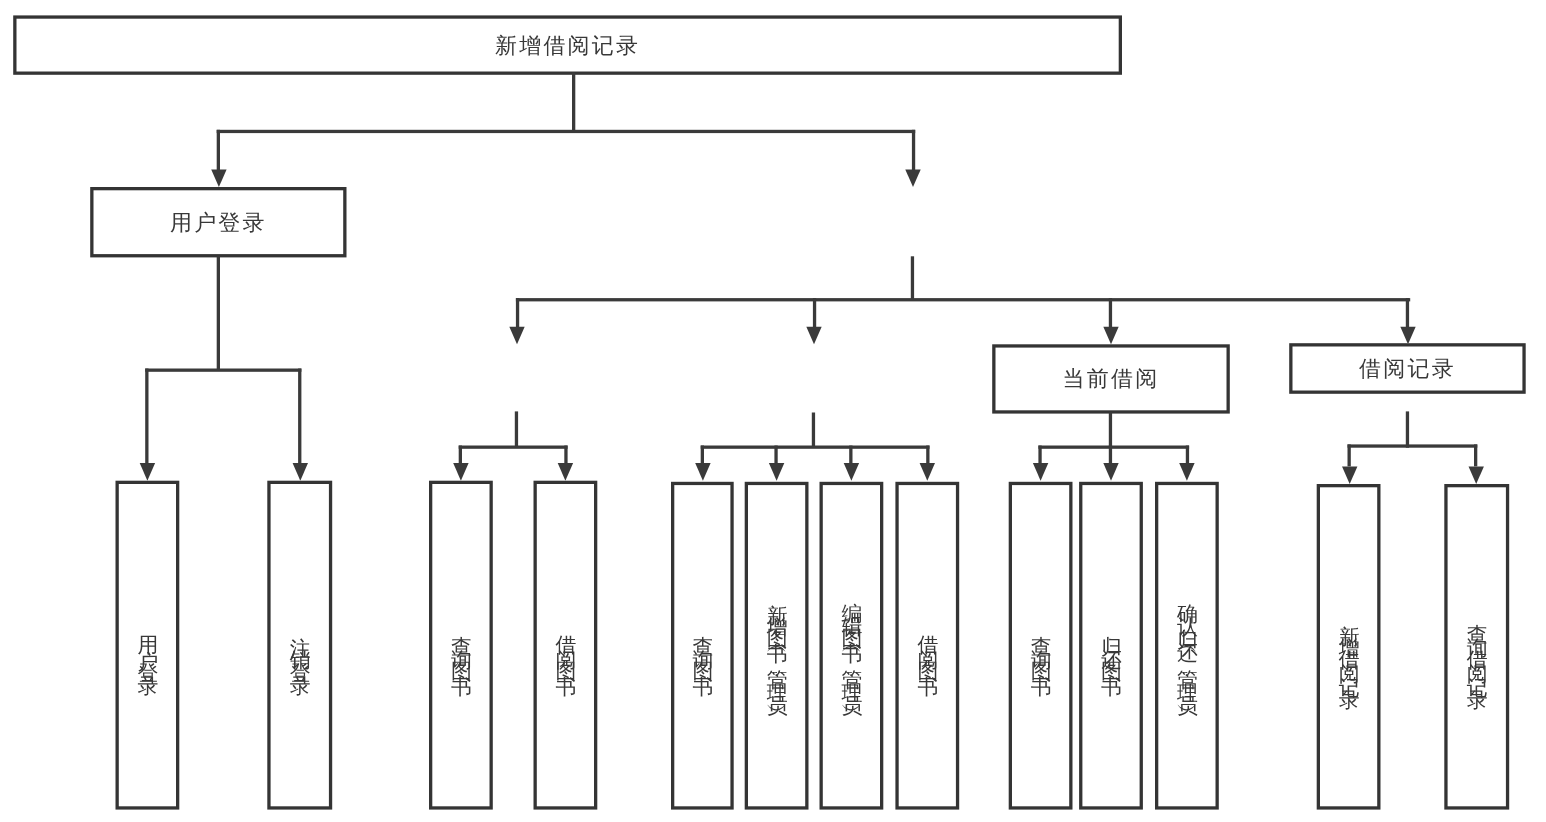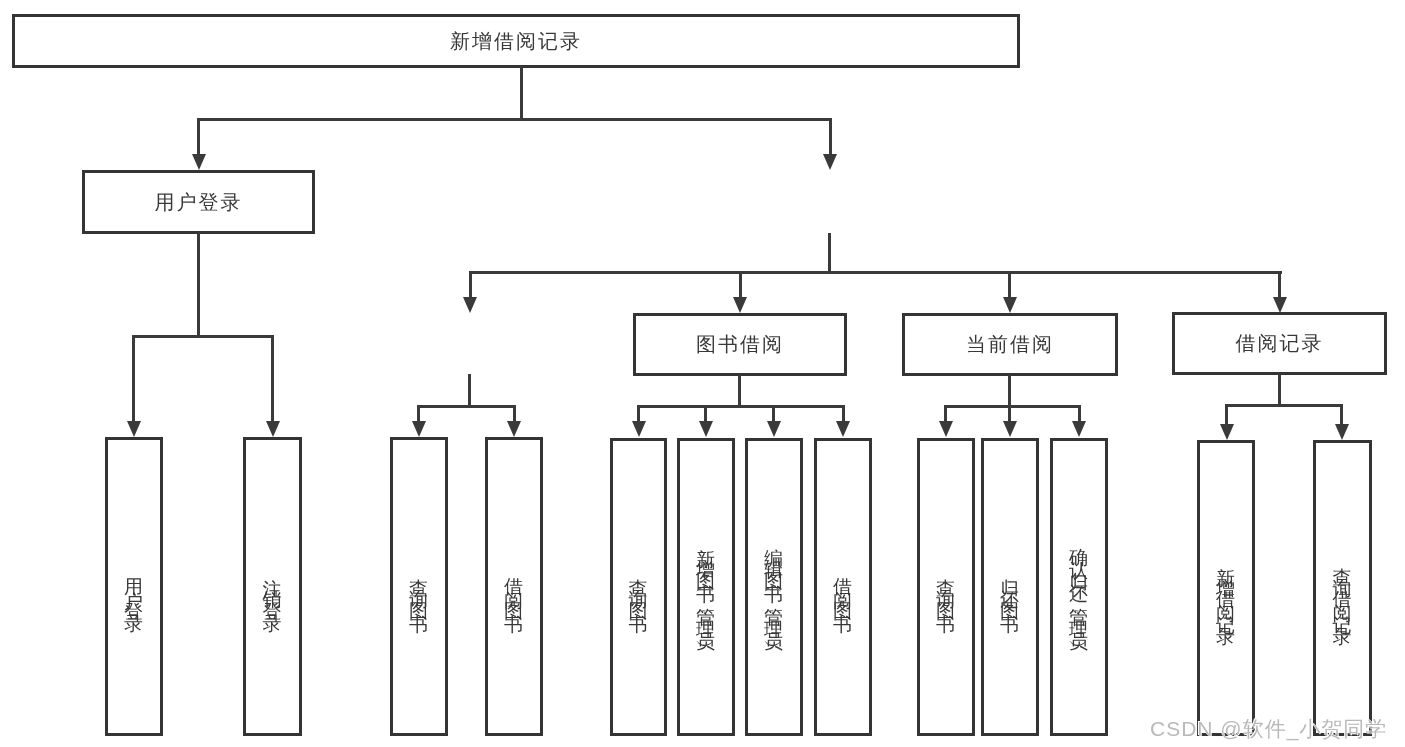--- a/index.html
+++ b/index.html
@@ -60,27 +60,24 @@
   <div class="hline" style="left:469px;top:271px;width:813px;height:3px;"></div>
   <div class="vline" style="left:469px;top:271px;width:3px;height:27px;"></div>
   <div class="arrow" style="left:463px;top:297px;"></div>
   <div class="vline" style="left:739px;top:271px;width:3px;height:27px;"></div>
   <div class="arrow" style="left:733px;top:297px;"></div>
   <div class="vline" style="left:1008px;top:271px;width:3px;height:27px;"></div>
   <div class="arrow" style="left:1003px;top:297px;"></div>
   <div class="vline" style="left:1278px;top:271px;width:3px;height:27px;"></div>
   <div class="arrow" style="left:1273px;top:297px;"></div>
 
-  <div class="box hbox" style="left:633px;top:313px;width:214px;height:63px;">
-    <span>图书借阅</span>
-  </div>
   <div class="box hbox" style="left:902px;top:313px;width:216px;height:63px;text-align:right;">
     <span>当前借阅</span>
   </div>
-  <div class="box hbox" style="left:1172px;top:312px;width:215px;height:63px;">
+  <div class="box hbox" style="left:1172px;top:312px;width:215px;height:46px;">
     <span>借阅记录</span>
   </div>
 
   <div class="vline" style="left:468px;top:374px;width:3px;height:33px;"></div>
   <div class="hline" style="left:417px;top:405px;width:99px;height:3px;"></div>
   <div class="vline" style="left:417px;top:405px;width:3px;height:17px;"></div>
   <div class="arrow" style="left:412px;top:421px;"></div>
   <div class="vline" style="left:513px;top:405px;width:3px;height:17px;"></div>
   <div class="arrow" style="left:507px;top:421px;"></div>
 
@@ -148,15 +145,14 @@
     <span>确认归还（管理员）</span>
   </div>
 
   <div class="box leaf" style="left:1197px;top:440px;width:58px;height:296px;">
     <span>新增借阅记录</span>
   </div>
   <div class="box leaf" style="left:1313px;top:440px;width:59px;height:296px;">
     <span>查询借阅记录</span>
   </div>
 
-  <div class="watermark">CSDN @软件_小贺同学</div>
 
 </div>
 
 </body></html>

